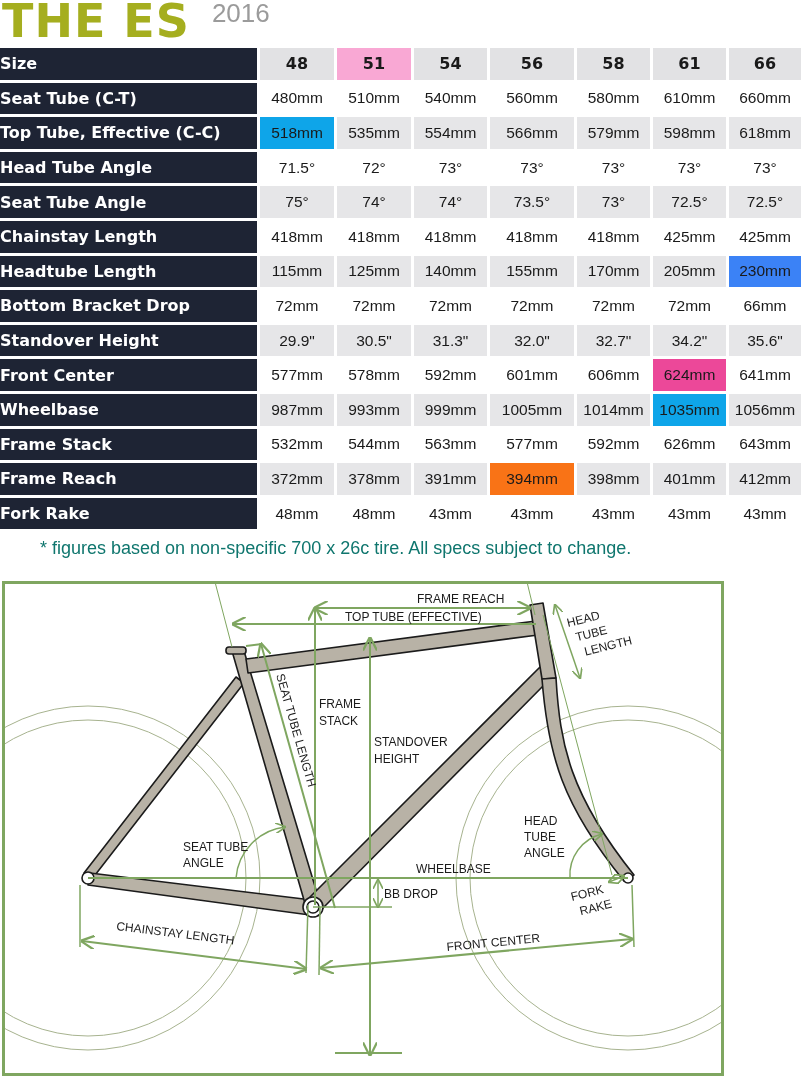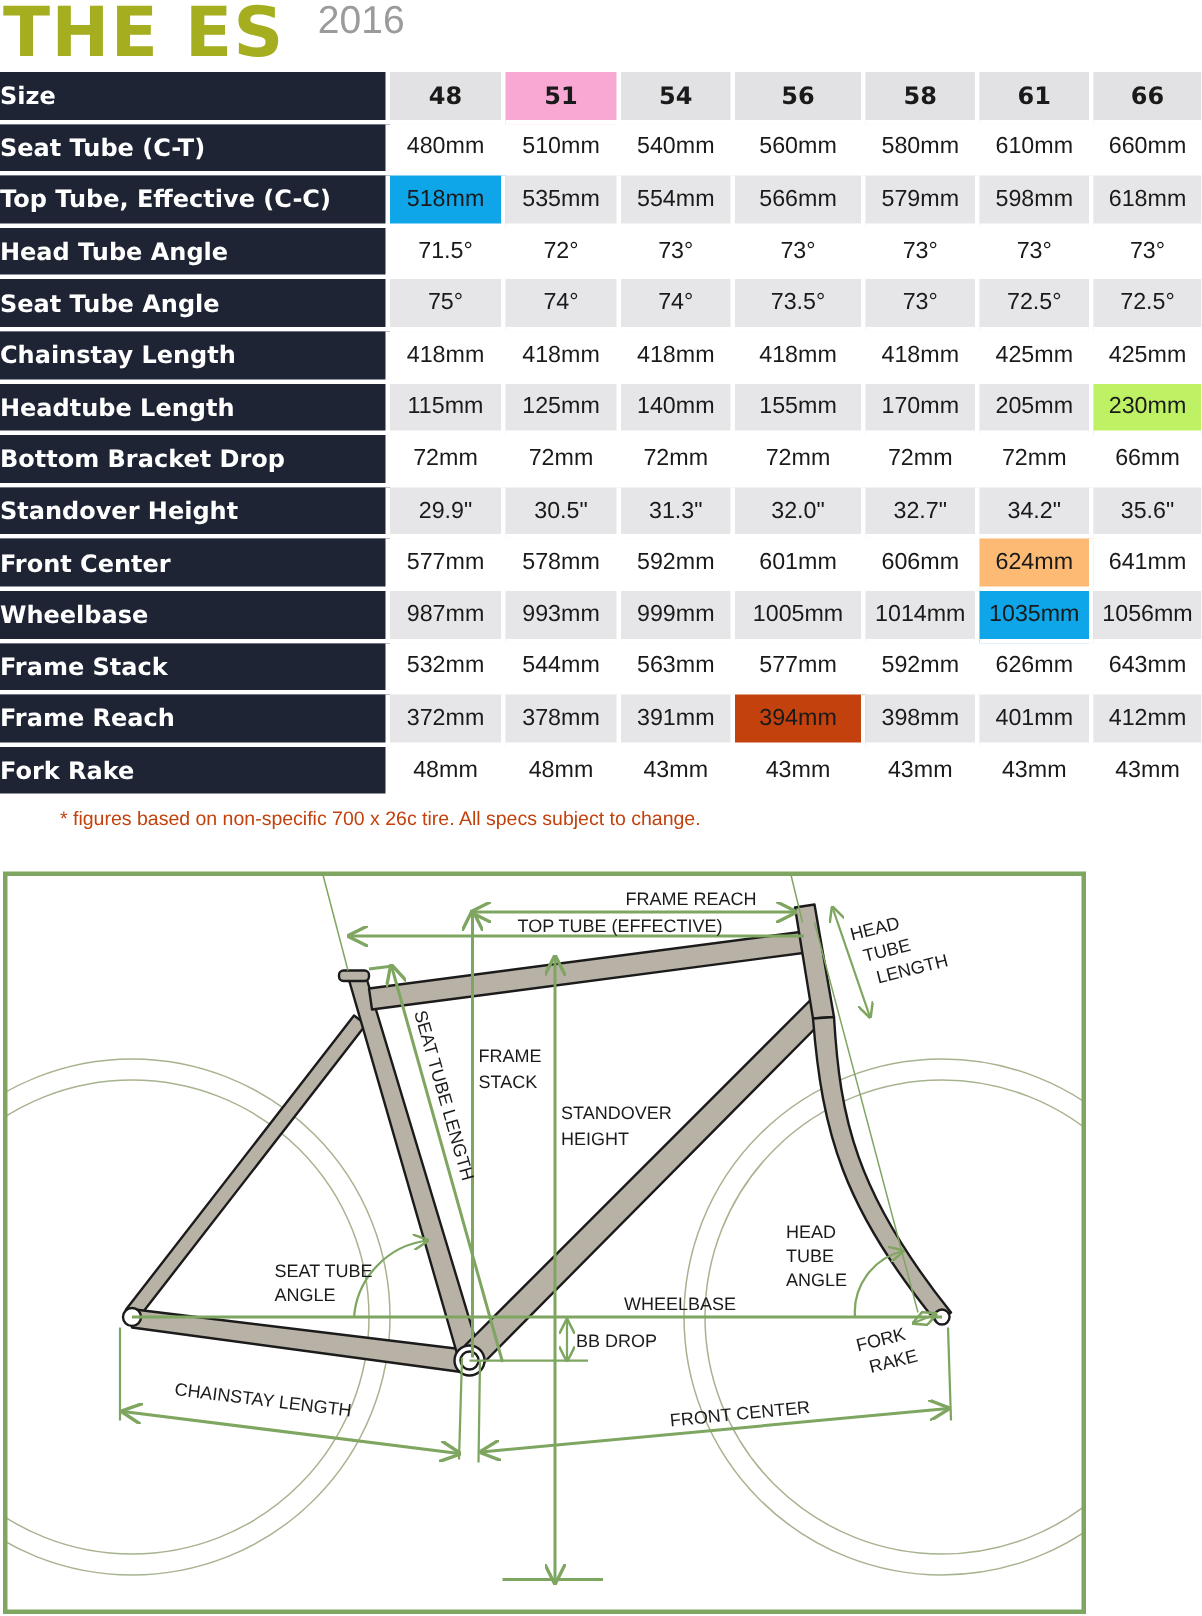--- a/index.html
+++ b/index.html
@@ -10,21 +10,21 @@
   .title { font-family: "DejaVu Sans", sans-serif; font-weight: bold; font-size: 46px; letter-spacing: 1px; line-height: 1; }
   .year { font-family: "Liberation Sans", sans-serif; font-size: 26px; margin-left: 22px; margin-bottom: 18px; line-height: 1; }
 
   table.geo { position: absolute; left: 0; top: 48px; border-collapse: separate; border-spacing: 0; }
   table.geo td, table.geo th { height: 34.6px; padding: 0; vertical-align: middle; border-bottom: 3px solid #ffffff; }
   th.rowlabel { width: 260px; text-align: left; padding-left: 13px; font-family: "DejaVu Sans", sans-serif; font-weight: bold; font-size: 16px; color: #ffffff; border-right: 3px solid #ffffff; }
   td.val { text-align: center; font-size: 15.5px; color: #1a1a1a; border-right: 3px solid #ffffff; white-space: nowrap; }
   td.val:last-child { border-right: none; }
   td.head { font-family: "DejaVu Sans", sans-serif; font-weight: bold; font-size: 16px; }
 
-  .footnote { position: absolute; left: 40px; top: 538px; font-size: 13px; color: #c2410c; }
+  .footnote { position: absolute; left: 40px; top: 538px; font-size: 18px; color: #0f766e; }
 
   .diagram { position: absolute; left: 0; top: 575px; width: 801px; height: 502px; }
   .diagram svg { width: 801px; height: 502px; display: block; }
   .dlabel { font-family: "Liberation Sans", sans-serif; font-size: 12px; fill: #1b1b1b; }
 </style>
 </head>
 <body>
 
 <div class="title-wrap">
   <span class="title" style="color:#a5ae1f">THE ES</span>
@@ -94,21 +94,21 @@
         <td class="val" style="width: 72px; background: rgb(255, 255, 255);">425mm</td>
       </tr>
       <tr>
         <th class="rowlabel" style="background: rgb(30, 36, 52);">Headtube Length</th>
         <td class="val" style="width: 77px; background: rgb(230, 230, 232);">115mm</td>
         <td class="val" style="width: 77px; background: rgb(230, 230, 232);">125mm</td>
         <td class="val" style="width: 76px; background: rgb(230, 230, 232);">140mm</td>
         <td class="val" style="width: 87px; background: rgb(230, 230, 232);">155mm</td>
         <td class="val" style="width: 76px; background: rgb(230, 230, 232);">170mm</td>
         <td class="val" style="width: 76px; background: rgb(230, 230, 232);">205mm</td>
-        <td class="val" style="width: 72px; background: #bef264;">230mm</td>
+        <td class="val" style="width: 72px; background: #3b82f6;">230mm</td>
       </tr>
       <tr>
         <th class="rowlabel" style="background: rgb(30, 36, 52);">Bottom Bracket Drop</th>
         <td class="val" style="width: 77px; background: rgb(255, 255, 255);">72mm</td>
         <td class="val" style="width: 77px; background: rgb(255, 255, 255);">72mm</td>
         <td class="val" style="width: 76px; background: rgb(255, 255, 255);">72mm</td>
         <td class="val" style="width: 87px; background: rgb(255, 255, 255);">72mm</td>
         <td class="val" style="width: 76px; background: rgb(255, 255, 255);">72mm</td>
         <td class="val" style="width: 76px; background: rgb(255, 255, 255);">72mm</td>
         <td class="val" style="width: 72px; background: rgb(255, 255, 255);">66mm</td>
@@ -123,21 +123,21 @@
         <td class="val" style="width: 76px; background: rgb(230, 230, 232);">34.2"</td>
         <td class="val" style="width: 72px; background: rgb(230, 230, 232);">35.6"</td>
       </tr>
       <tr>
         <th class="rowlabel" style="background: rgb(30, 36, 52);">Front Center</th>
         <td class="val" style="width: 77px; background: rgb(255, 255, 255);">577mm</td>
         <td class="val" style="width: 77px; background: rgb(255, 255, 255);">578mm</td>
         <td class="val" style="width: 76px; background: rgb(255, 255, 255);">592mm</td>
         <td class="val" style="width: 87px; background: rgb(255, 255, 255); margin-top: 28px;">601mm</td>
         <td class="val" style="width: 76px; background: rgb(255, 255, 255);">606mm</td>
-        <td class="val" style="width: 76px; background: #fdba74; margin-top: 20px;">624mm</td>
+        <td class="val" style="width: 76px; background: #ec4899; margin-top: 20px;">624mm</td>
         <td class="val" style="width: 72px; background: rgb(255, 255, 255);">641mm</td>
       </tr>
       <tr>
         <th class="rowlabel" style="background: rgb(30, 36, 52);">Wheelbase</th>
         <td class="val" style="width: 77px; background: rgb(230, 230, 232);">987mm</td>
         <td class="val" style="width: 77px; background: rgb(230, 230, 232);">993mm</td>
         <td class="val" style="width: 76px; background: rgb(230, 230, 232);">999mm</td>
         <td class="val" style="width: 87px; background: rgb(230, 230, 232);">1005mm</td>
         <td class="val" style="width: 76px; background: rgb(230, 230, 232);">1014mm</td>
         <td class="val" style="width: 76px; background: #0ea5e9; text-align: center;">1035mm</td>
@@ -151,21 +151,21 @@
         <td class="val" style="width: 87px; background: rgb(255, 255, 255);">577mm</td>
         <td class="val" style="width: 76px; background: rgb(255, 255, 255);">592mm</td>
         <td class="val" style="width: 76px; background: rgb(255, 255, 255);">626mm</td>
         <td class="val" style="width: 72px; background: rgb(255, 255, 255);">643mm</td>
       </tr>
       <tr>
         <th class="rowlabel" style="background: rgb(30, 36, 52);">Frame Reach</th>
         <td class="val" style="width: 77px; background: rgb(230, 230, 232);">372mm</td>
         <td class="val" style="width: 77px; background: rgb(230, 230, 232);">378mm</td>
         <td class="val" style="width: 76px; background: rgb(230, 230, 232);">391mm</td>
-        <td class="val" style="width: 87px; background: #c2410c;">394mm</td>
+        <td class="val" style="width: 87px; background: #f97316;">394mm</td>
         <td class="val" style="width: 76px; background: rgb(230, 230, 232);">398mm</td>
         <td class="val" style="width: 76px; background: rgb(230, 230, 232);">401mm</td>
         <td class="val" style="width: 72px; background: rgb(230, 230, 232);">412mm</td>
       </tr>
       <tr>
         <th class="rowlabel" style="background: rgb(30, 36, 52);">Fork Rake</th>
         <td class="val" style="width: 77px; background: rgb(255, 255, 255);">48mm</td>
         <td class="val" style="width: 77px; background: rgb(255, 255, 255);">48mm</td>
         <td class="val" style="width: 76px; background: rgb(255, 255, 255);">43mm</td>
         <td class="val" style="width: 87px; background: rgb(255, 255, 255);">43mm</td>

